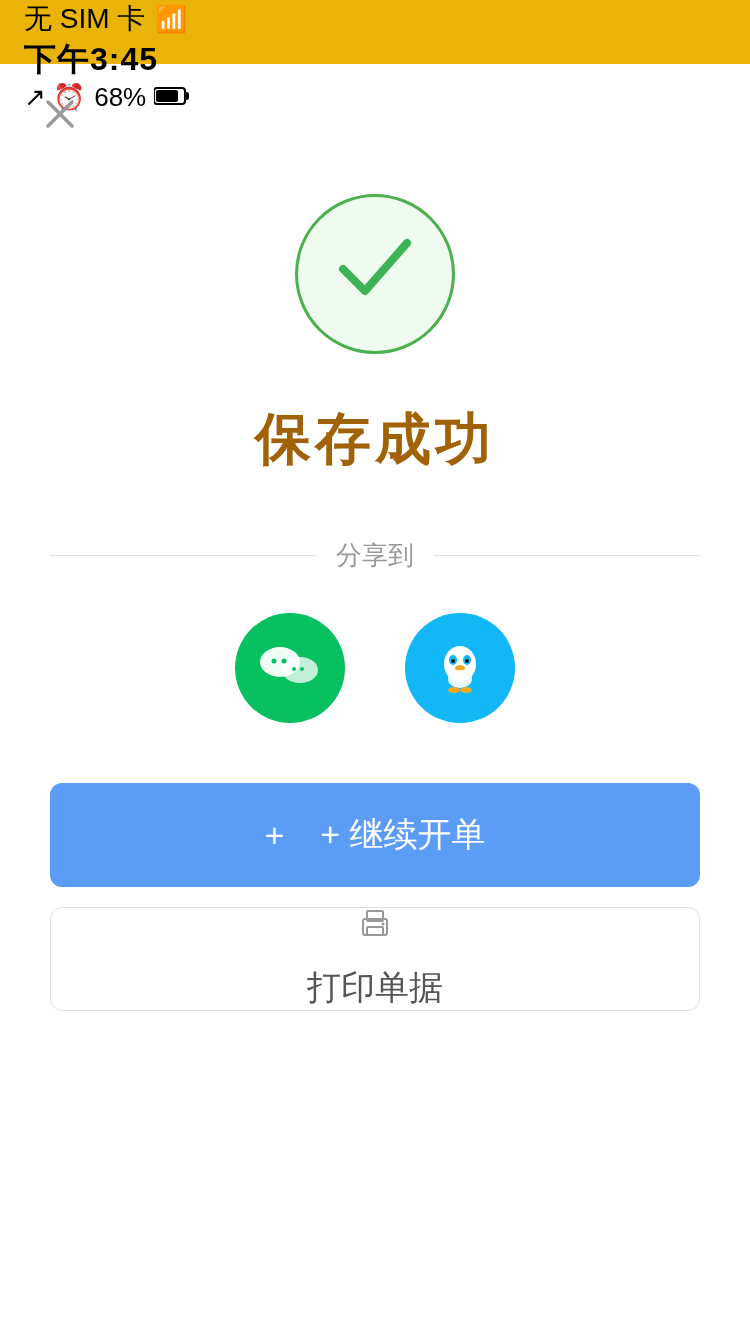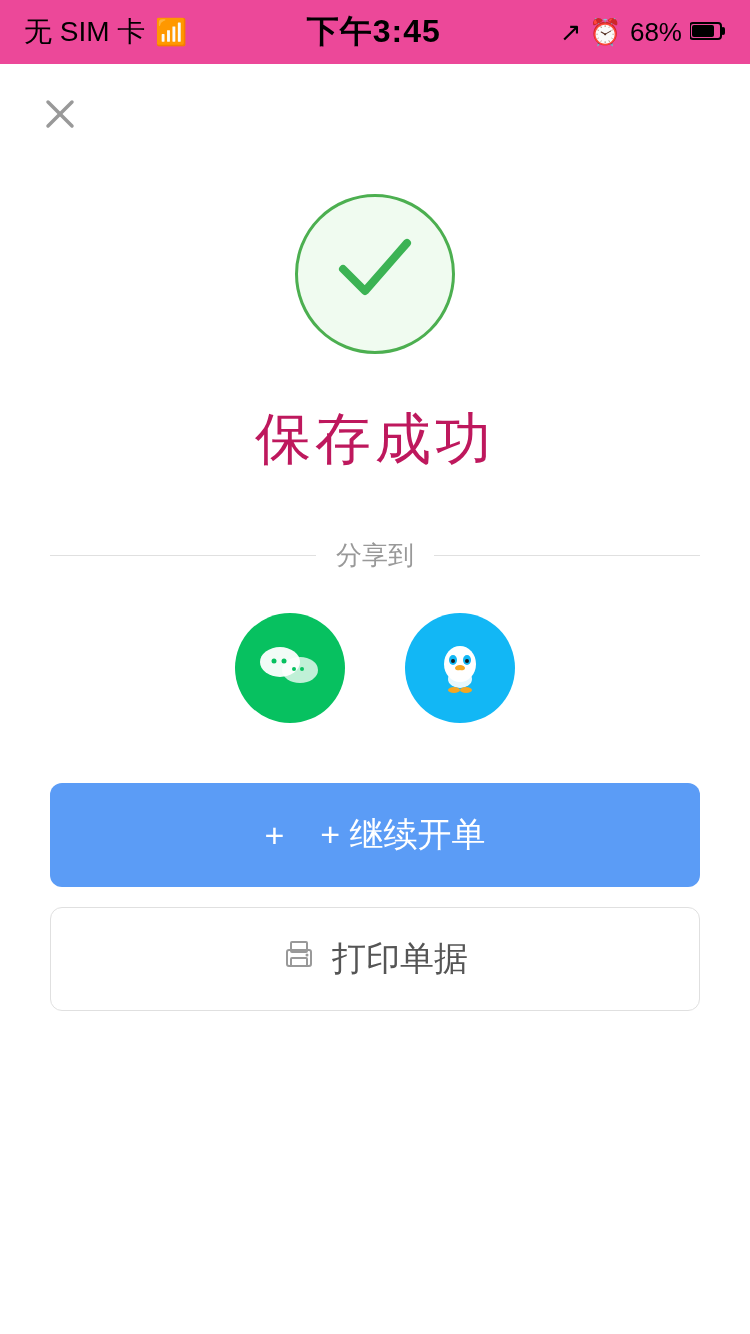--- a/index.html
+++ b/index.html
@@ -11,24 +11,24 @@
       font-family: -apple-system, "PingFang SC", "Helvetica Neue", sans-serif;
       display: flex;
       flex-direction: column;
     }
 
     
     .status-bar {
       width: 100%;
       height: 64px;
       display: flex;
-      align-items: center;
       justify-content: space-between;
       padding: 0 24px;
-      background: #ec4899;
+      background: #eab308;
+      flex-direction: column;
     }
     .status-left {
       display: flex;
       align-items: center;
       gap: 10px;
       font-size: 28px;
       font-weight: 500;
       color: #000;
     }
     .wifi-icon {
@@ -87,30 +87,31 @@
     }
     .success-checkmark {
       font-size: 80px;
       color: #3cb354;
       line-height: 1;
     }
 
     
     .title {
       font-size: 56px;
-      font-weight: 400;
-      color: #be185d;
+      font-weight: 700;
+      color: #a16207;
+      margin-bottom: 32px;
+      letter-spacing: 4px;
+    }
+
+    
+    .share-section {
+      width: 100%;
       margin-bottom: 60px;
-      letter-spacing: 4px;
-    }
-
-    
-    .share-section {
-      width: 100%;
-      margin-bottom: 60px;
+      margin-top: 28px;
     }
     .share-divider {
       display: flex;
       align-items: center;
       gap: 20px;
       margin-bottom: 40px;
     }
     .share-divider::before,
     .share-divider::after {
       content: '';
@@ -176,20 +177,21 @@
     .btn-primary {
       background: #5b9cf6;
       color: #fff;
       font-weight: 500;
     }
     .btn-secondary {
       background: #fff;
       color: #555;
       border: 1px solid #e0e0e0;
       font-weight: 400;
+      flex-direction: column;
     }
   </style>
 </head>
 <body>
 
 <div class="status-bar">
   <div class="status-left">
     <span>无 SIM 卡</span>
     <span class="wifi-icon">📶</span>
   </div>

